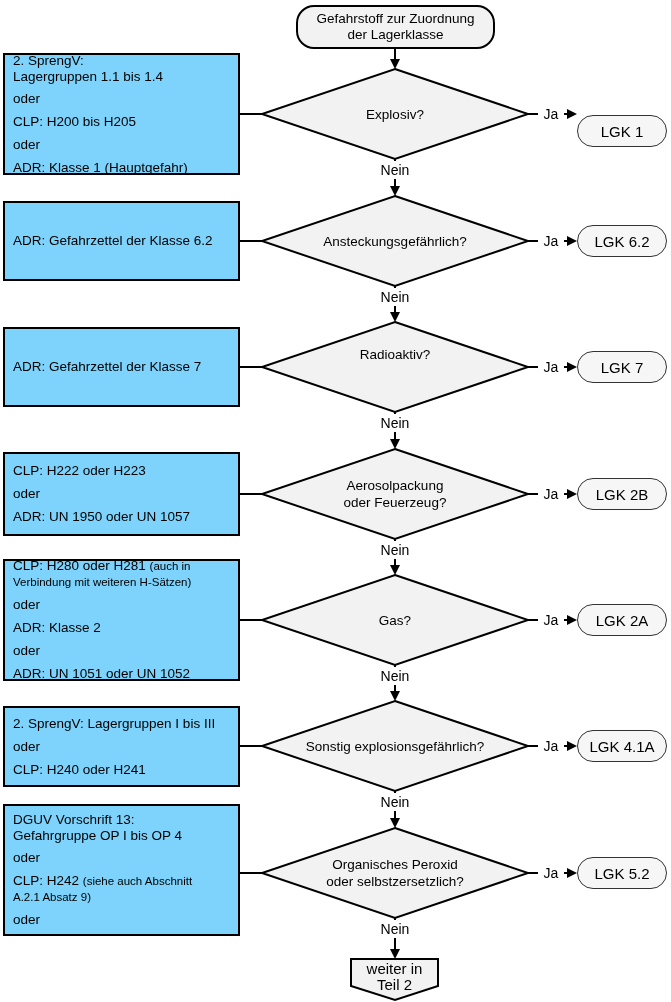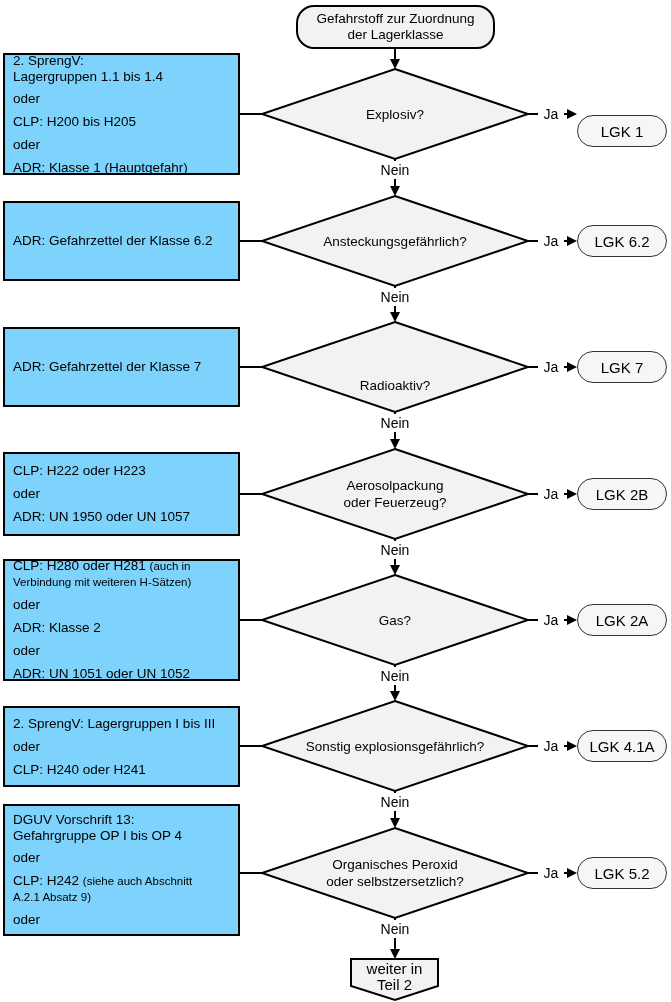--- a/index.html
+++ b/index.html
@@ -113,21 +113,21 @@
       </div>
       <div class="qlabel" style="top: 201px;">Ansteckungsgefährlich?</div>
       <div class="tag" style="left: 538px; width: 26px; top: 232px;">Ja</div>
       <div class="tag" style="left: 375px; width: 40px; top: 288px;">Nein</div>
       <div class="pill" style="top: 225px;">
         <span>LGK 6.2</span>
       </div>
       <div class="lbox" style="top: 327px; height: 80px;">
         <div class="ln"><span>ADR: Gefahrzettel der Klasse 7</span></div>
       </div>
-      <div class="qlabel" style="top: 345px;">Radioaktiv?</div>
+      <div class="qlabel" style="top: 314px;">Radioaktiv?</div>
       <div class="tag" style="left: 538px; width: 26px; top: 358px;">Ja</div>
       <div class="tag" style="left: 375px; width: 40px; top: 414px;">Nein</div>
       <div class="pill" style="top: 351px;">
         <span>LGK 7</span>
       </div>
       <div class="lbox" style="top: 452px; height: 84px;">
         <div class="ln"><span>CLP: H222 oder H223</span></div>
         <div class="ln"><span>oder</span></div>
         <div class="ln"><span>ADR: UN 1950 oder UN 1057</span></div>
       </div>

